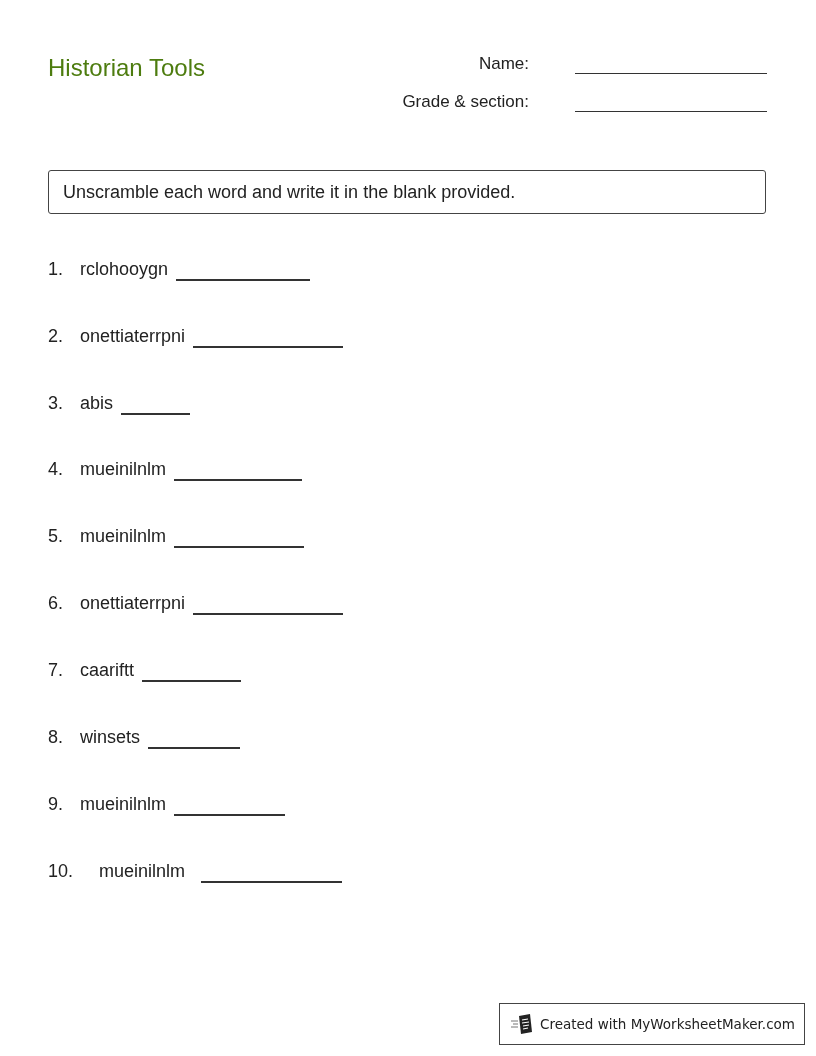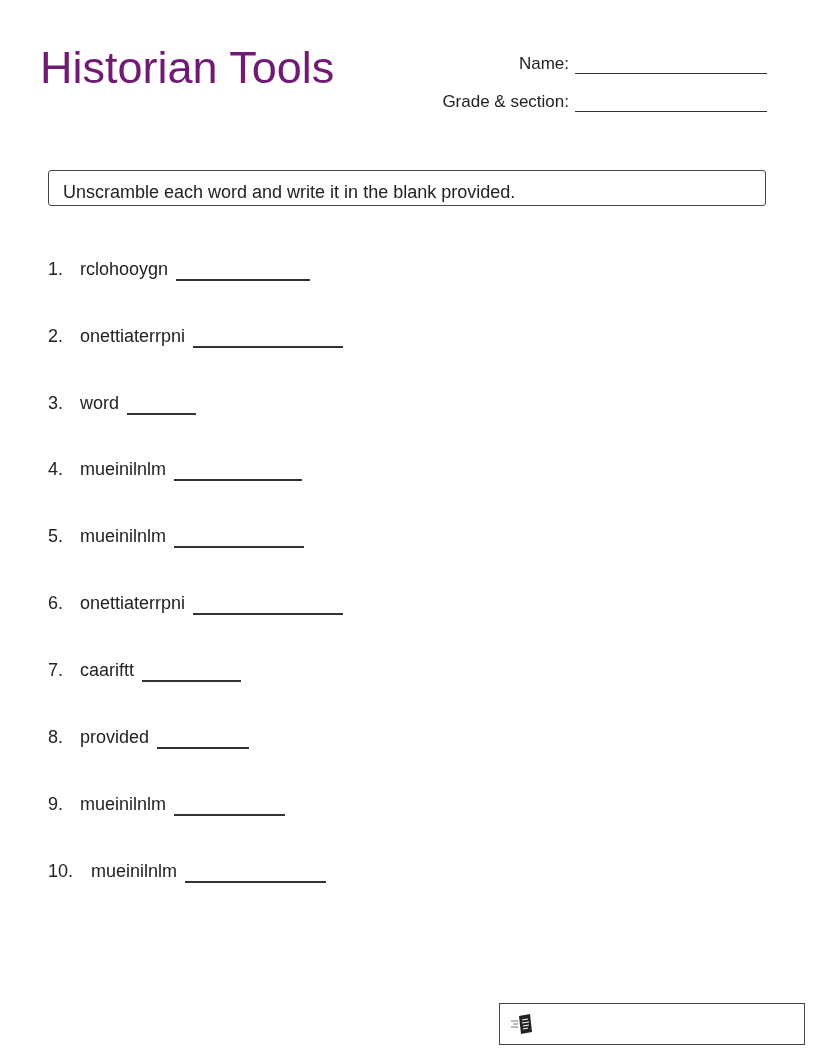--- a/index.html
+++ b/index.html
@@ -1,22 +1,22 @@
 <!DOCTYPE html>
 <html><head>
 <meta charset="utf-8">
 <style>
   html, body { margin: 0; padding: 0; background: #ffffff; }
   body { width: 816px; height: 1056px; position: relative; overflow: hidden;
          font-family: "Liberation Sans", sans-serif; color: #222; }
-  .title { position: absolute; left: 40px; top: 48px; font-size: 45px; color: #701a75; line-height: 40px; }
-  .field { position: absolute; right: 49px; display: flex; align-items: flex-end; font-size: 17px; color: #222; }
+  .title { position: absolute; left: 48px; top: 48px; font-size: 24px; color: #4d7c0f; line-height: 40px; }
+  .field { position: absolute; right: 49px; display: flex; align-items: flex-end; font-size: 17px; color: #222; gap: 40px; }
   .field .lbl { margin-right: 6px; line-height: 20px; }
   .field .line { width: 192px; border-bottom: 1.5px solid #333; height: 18px; }
-  .instructions { position: absolute; left: 48px; top: 170px; width: 718px; height: 36px; box-sizing: border-box;
+  .instructions { position: absolute; left: 48px; top: 170px; width: 718px; height: 44px; box-sizing: border-box;
                   border: 1.5px solid #444; border-radius: 3px; font-size: 18px; padding: 10px 14px; line-height: 22px; }
   .item { position: absolute; left: 48px; display: flex; align-items: flex-end; font-size: 18px; line-height: 22px; }
   .item .num { display: inline-block; width: 32px; }
   .item .num.wide { width: 43px; }
   .item .word { margin-right: 8px; }
   .item .blank { border-bottom: 2px solid #333; height: 14px; margin-bottom: -1px; }
   .footer { position: absolute; left: 499px; top: 1003px; width: 306px; height: 42px; box-sizing: border-box;
             border: 1.5px solid #444; display: flex; align-items: center; padding-left: 10px;
             font-family: "DejaVu Sans", sans-serif; font-size: 13.5px; color: #222; }
   .footer svg { margin-right: 6px; }
@@ -43,21 +43,21 @@
       <span class="word">rclohooygn</span>
       <span class="blank" style="width: 134px;"></span>
     </div>
     <div class="item" style="top: 325px;">
       <span class="num">2.</span>
       <span class="word">onettiaterrpni</span>
       <span class="blank" style="width: 150px;"></span>
     </div>
     <div class="item" style="top: 392px;">
       <span class="num">3.</span>
-      <span class="word">word</span>
+      <span class="word">abis</span>
       <span class="blank" style="width: 69px;"></span>
     </div>
     <div class="item" style="top: 458px;">
       <span class="num">4.</span>
       <span class="word">mueinilnlm</span>
       <span class="blank" style="width: 128px;"></span>
     </div>
     <div class="item" style="top: 525px;">
       <span class="num">5.</span>
       <span class="word">mueinilnlm</span>
@@ -68,36 +68,37 @@
       <span class="word">onettiaterrpni</span>
       <span class="blank" style="width: 150px;"></span>
     </div>
     <div class="item" style="top: 659px;">
       <span class="num">7.</span>
       <span class="word">caariftt</span>
       <span class="blank" style="width: 99px;"></span>
     </div>
     <div class="item" style="top: 726px;">
       <span class="num">8.</span>
-      <span class="word">provided</span>
+      <span class="word">winsets</span>
       <span class="blank" style="width: 92px;"></span>
     </div>
     <div class="item" style="top: 793px;">
       <span class="num">9.</span>
       <span class="word">mueinilnlm</span>
       <span class="blank" style="width: 111px;"></span>
     </div>
-    <div class="item" style="top: 860px;">
+    <div class="item" style="top: 860px; gap: 8px;">
       <span class="num wide">10.</span>
       <span class="word">mueinilnlm</span>
       <span class="blank" style="width: 141px;"></span>
     </div>
   </div>
 
 <div class="footer">
   <svg width="24" height="22" viewBox="0 0 24 22">
     <line x1="1" y1="8" x2="8" y2="8" stroke="#777" stroke-width="1"></line>
     <line x1="3" y1="11" x2="8" y2="11" stroke="#777" stroke-width="1"></line>
     <line x1="1" y1="14" x2="8" y2="14" stroke="#777" stroke-width="1"></line>
     <path d="M9 3 L20 1 L22 19 L11 21 Z" fill="#222"></path>
     <path d="M12 7 L18 6 M12 10 L19 9 M13 13 L19 12 M13 16 L18 15" stroke="#fff" stroke-width="1.2"></path>
   </svg>
+  <span>Created with MyWorksheetMaker.com</span>
 </div>
 
 </body></html>

